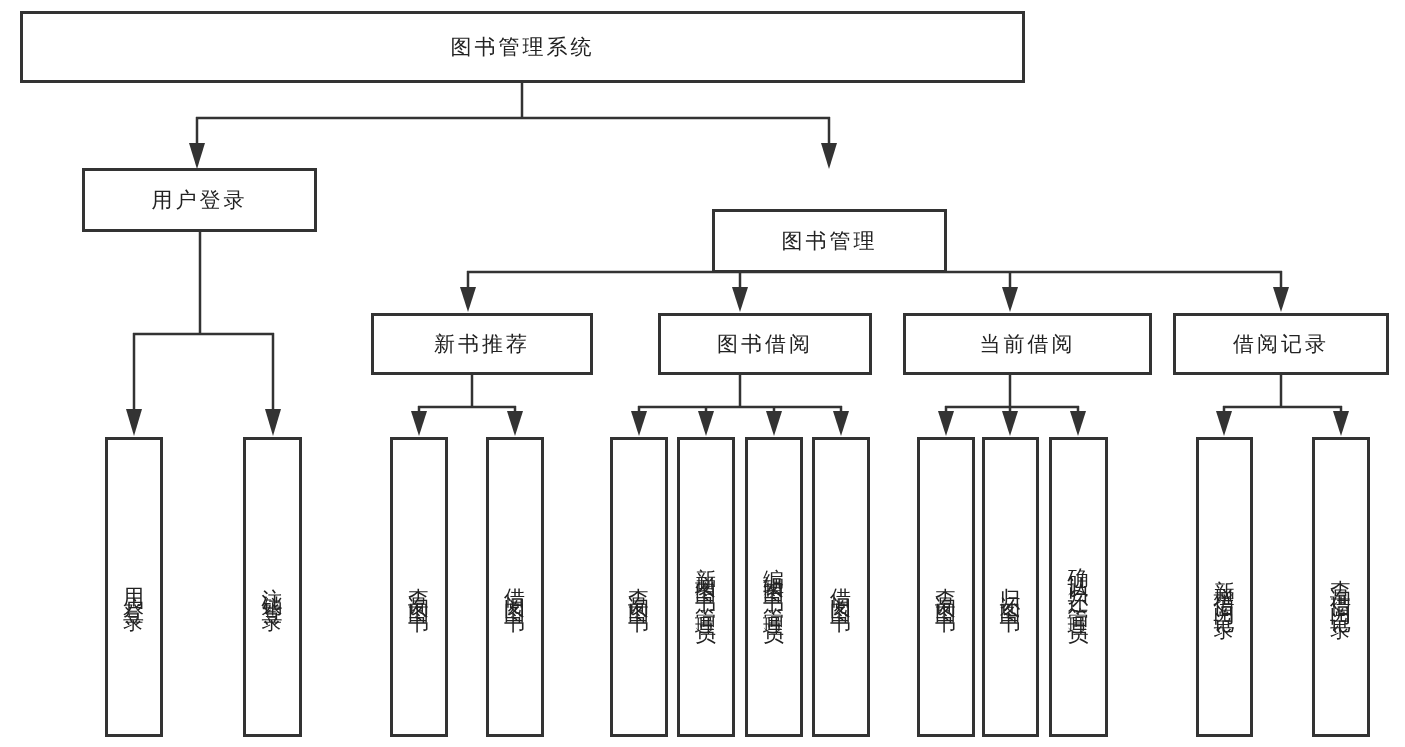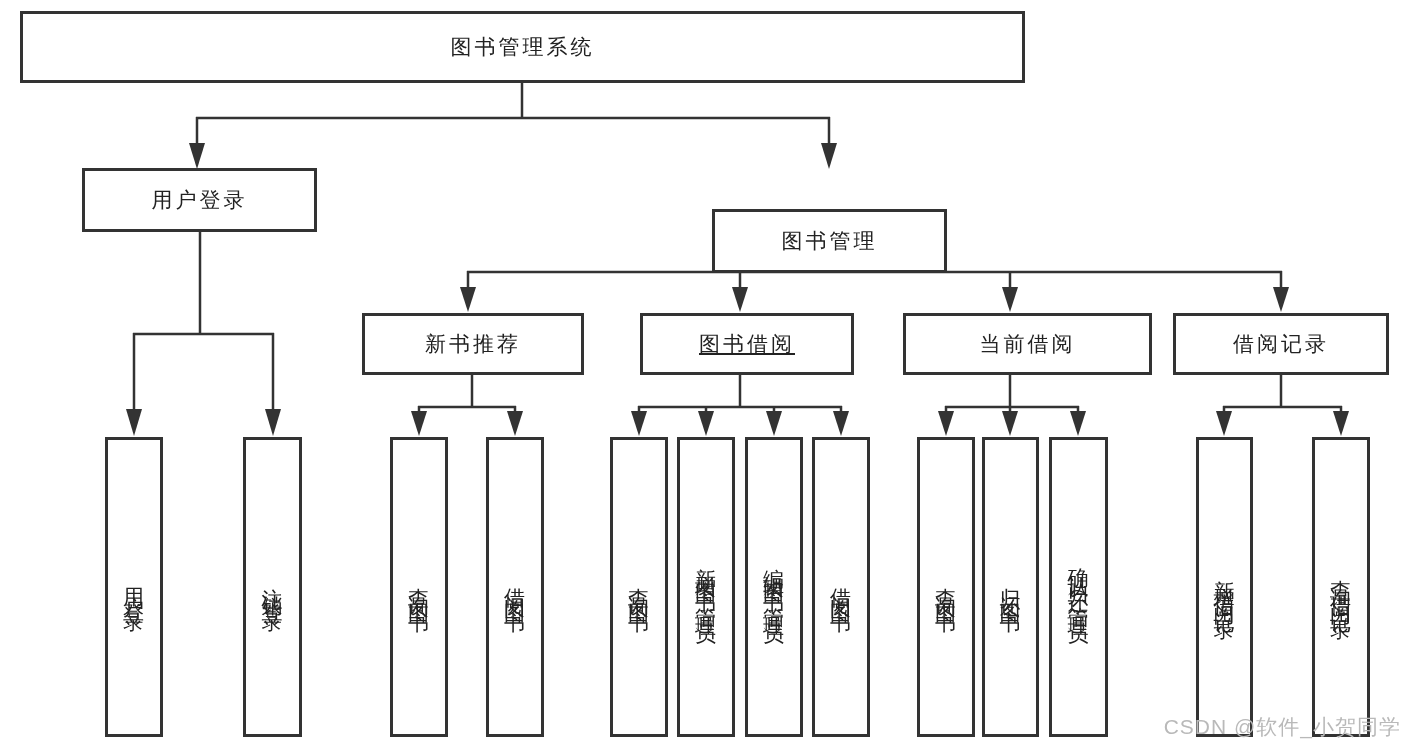--- a/index.html
+++ b/index.html
@@ -37,22 +37,22 @@
     line-height: 1.1;
     white-space: nowrap;
   }
   
   .root   { left: 20px;  top: 11px;  width: 1005px; height: 72px; }
   
   .l2-user { left: 82px;  top: 168px; width: 235px; height: 64px; }
   .l2-book { left: 712px; top: 168px; width: 235px; height: 64px; margin-top: 41px; }
   
   .l3 { top: 313px; height: 62px; }
-  .l3-0 { left: 362px;  width: 222px; }
-  .l3-1 { left: 640px;  width: 214px; text-decoration: underline; }
+  .l3-0 { left: 371px;  width: 222px; }
+  .l3-1 { left: 658px;  width: 214px; }
   .l3-2 { left: 903px;  width: 249px; }
   .l3-3 { left: 1173px; width: 216px; }
   
   .l4 { top: 437px; height: 300px; width: 58px; }
   .l4-a { left: 105px; }
   .l4-b { left: 243px; width: 59px; }
   .l4-c { left: 390px; }
   .l4-d { left: 486px; }
   .l4-e { left: 610px; }
   .l4-f { left: 677px; }
@@ -202,15 +202,14 @@
       <span>确认归还（管理员）</span>
     </div>
 
   <div class="node v l4 l4-l">
       <span>新增借阅记录</span>
     </div>
   <div class="node v l4 l4-m">
       <span>查询借阅记录</span>
     </div>
 
-  <div class="watermark">CSDN @软件_小贺同学</div>
 
 </div>
 
 </body></html>

